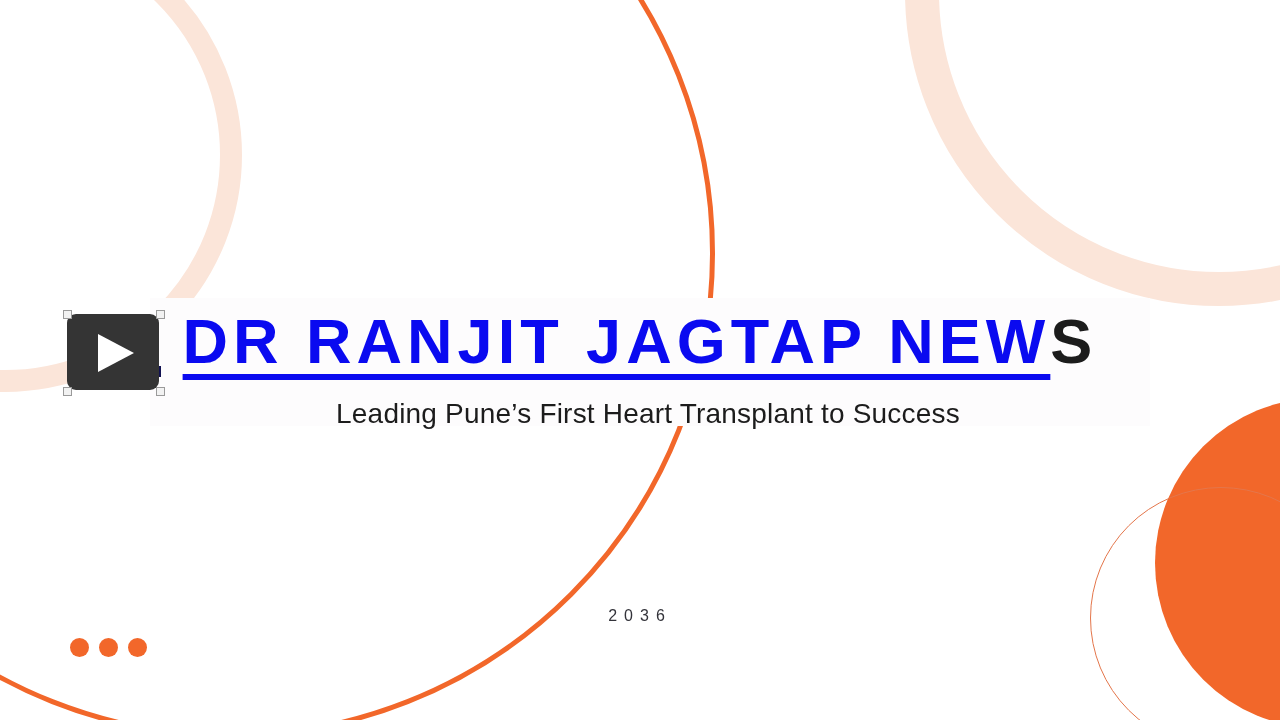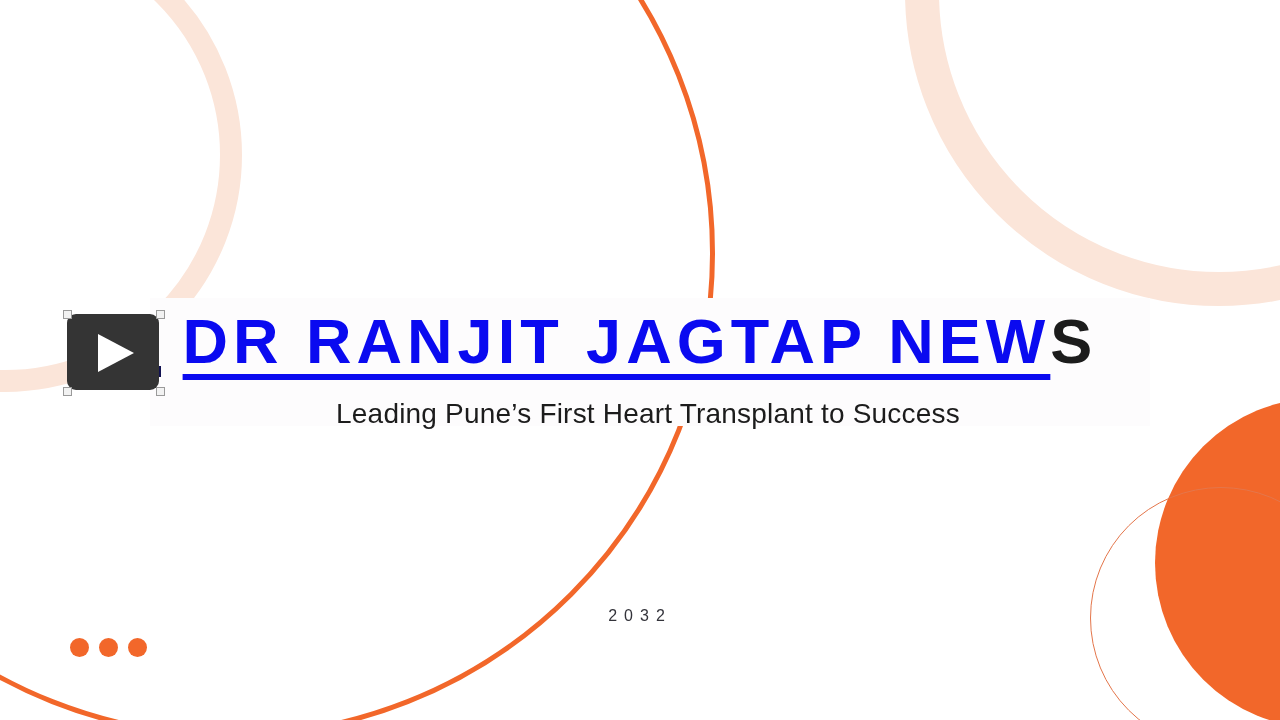--- a/index.html
+++ b/index.html
@@ -229,21 +229,21 @@
   <div id="content">
 
     <div id="title-band"></div>
 
     <div id="title-block">
       <h1 id="main-title"><span id="title-link">DR RANJIT JAGTAP NEW</span><span id="title-tail">S</span></h1>
     </div>
 
     <p id="subtitle">Leading Pune’s First Heart Transplant to Success</p>
 
-    <div id="year">2032</div>
+    <div id="year">2036</div>
 
     <div id="video-underline-seg"></div>
 
     <div id="video-placeholder">
       <div id="video-thumb"></div>
       <div id="play-triangle"></div>
       <span class="sel-handle sel-tl"></span>
       <span class="sel-handle sel-tr"></span>
       <span class="sel-handle sel-bl"></span>
       <span class="sel-handle sel-br"></span>

